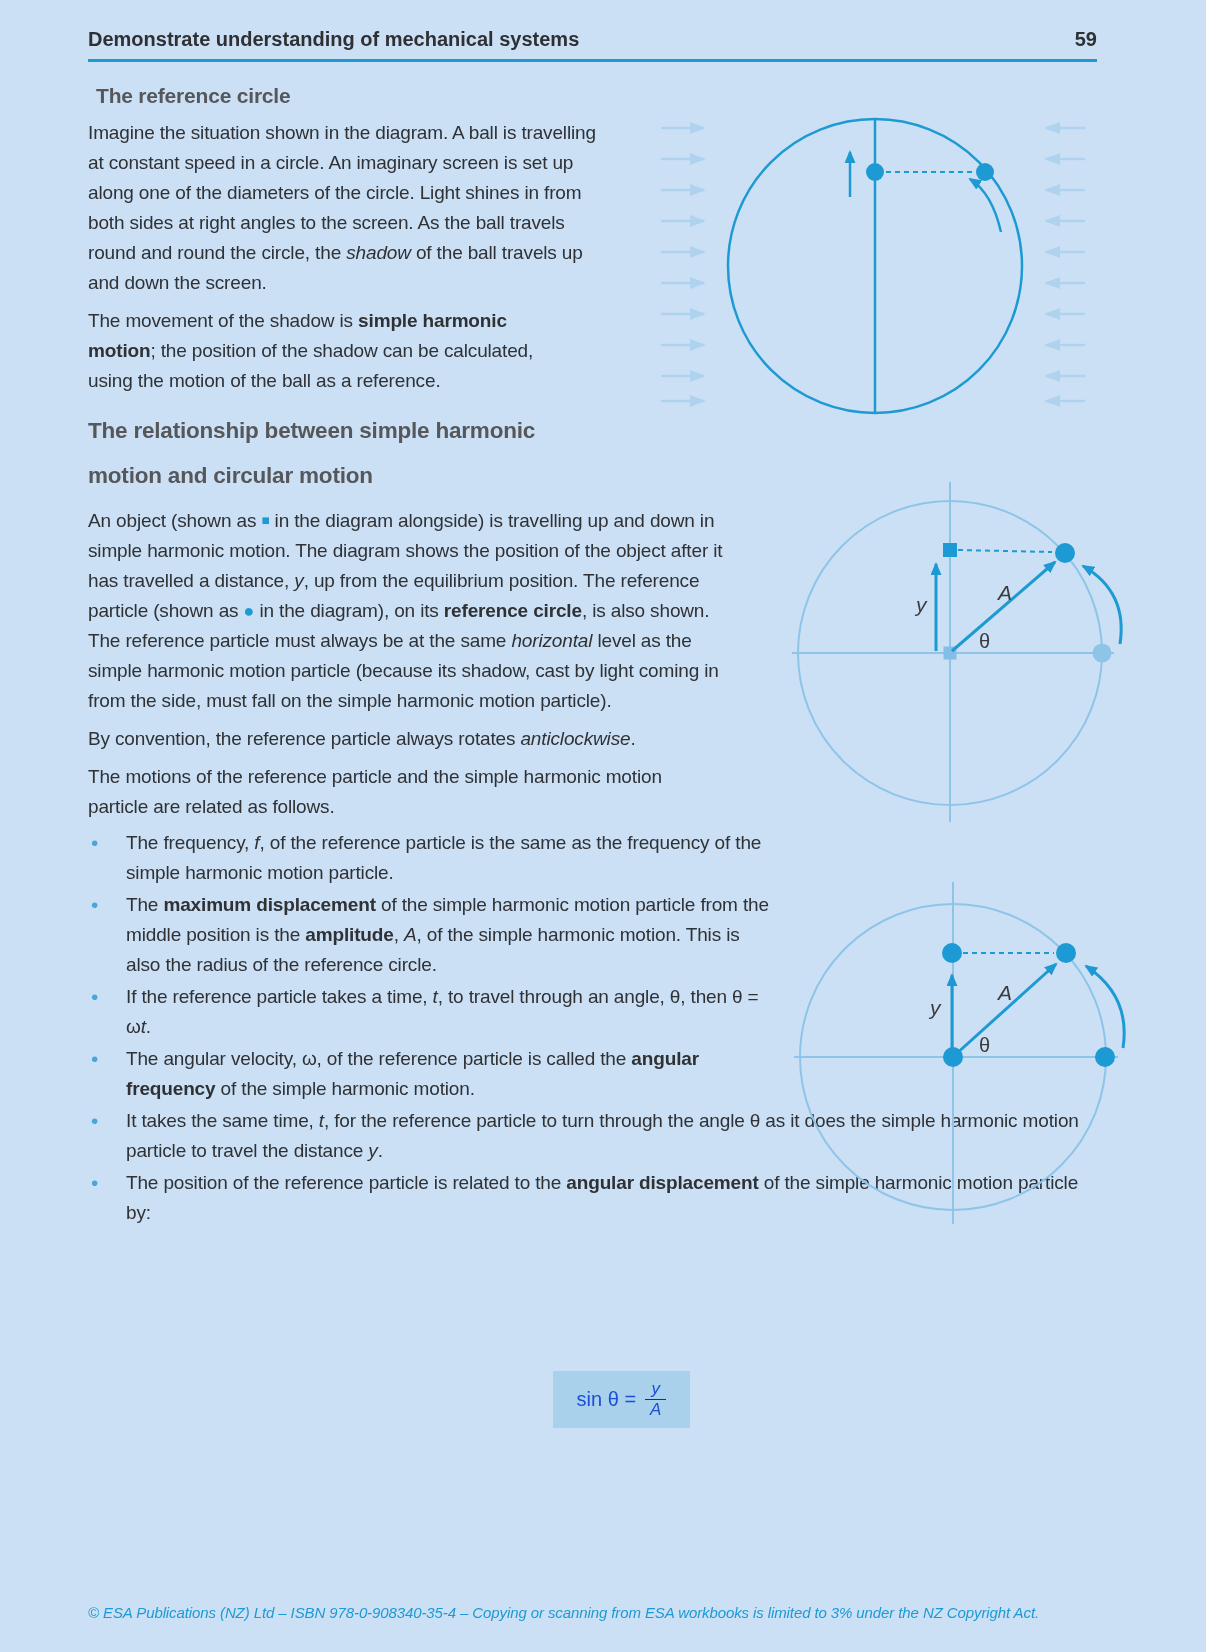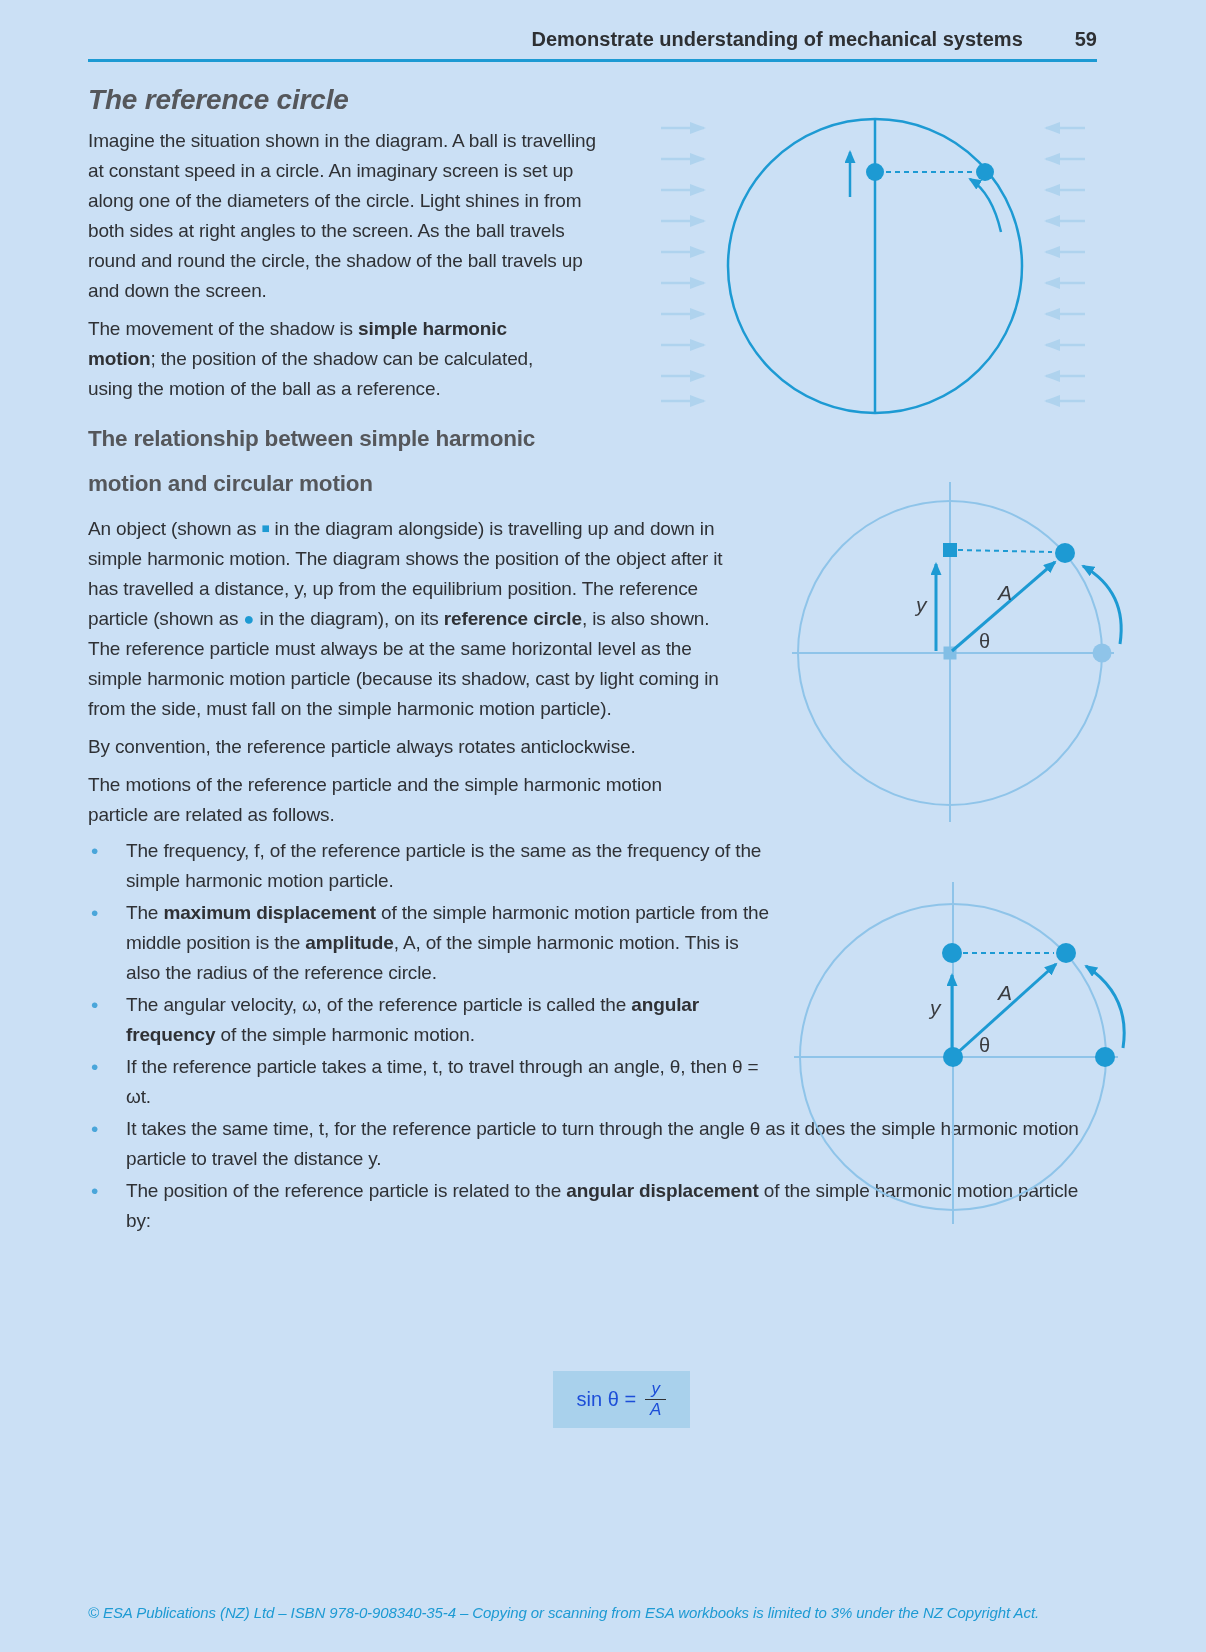--- a/index.html
+++ b/index.html
@@ -14,46 +14,46 @@
   *{margin:0;padding:0;box-sizing:border-box;}
   html,body{width:1206px;}
   body{
     width:1206px;height:1652px;position:relative;overflow:hidden;
     background:var(--bg);
     font-family:"Liberation Sans", sans-serif;
     color:var(--body);
   }
   .header{
     position:absolute;top:28px;left:88px;width:1009px;
-    display:flex;justify-content:flex-end;align-items:baseline;gap:52px;
+    display:flex;justify-content:space-between;align-items:baseline;gap:28px;
     font-size:20px;font-weight:700;color:#2E3033;
   }
   .rule{position:absolute;top:59px;left:88px;width:1009px;height:3px;background:var(--accent);}
   .content{position:absolute;top:84px;left:88px;width:1010px;}
-  h1.page-title{font-size:28px;font-weight:700;color:var(--heading);margin:0 0 10px 0;letter-spacing:-0.2px;font-style:italic;}
+  h1.page-title{font-size:21px;font-weight:700;color:var(--heading);margin:0 0 10px 8px;letter-spacing:-0.2px;}
   h2.section-title{font-size:22.5px;font-weight:700;color:var(--heading);line-height:45px;margin:12px 0 2px 0;max-width:505px;letter-spacing:-0.2px;}
   p.body{font-size:19px;line-height:30px;margin-top:8px;letter-spacing:-0.15px;}
   .w1{max-width:515px;}
   .w2{max-width:478px;}
   .w3{max-width:648px;}
   .w4{max-width:960px;}
   .w5{max-width:612px;}
   ul.bullets{list-style:none;margin-top:6px;}
   ul.bullets li{
     position:relative;padding-left:38px;margin-top:2px;
     font-size:19px;line-height:30px;letter-spacing:-0.15px;
   }
   ul.bullets li::before{
     content:"\2022";position:absolute;left:3px;top:0;
     color:#4AA6DA;font-size:21px;
   }
   li.nw{max-width:682px;}
   li.ww{max-width:1000px;}
   .rb{font-weight:700;}
-  .ri{}
+  .ri{font-style:italic;}
   .rq{color:var(--accent);font-size:0.72em;vertical-align:0.14em;}
   .rd{color:var(--accent);font-size:0.95em;vertical-align:0.02em;}
   .diagram{position:absolute;}
   #diagram1{left:620px;top:105px;}
   #diagram2{left:780px;top:478px;}
   #diagram3{left:780px;top:878px;}
   .formula-box{
     position:absolute;left:553px;top:1371px;width:137px;height:57px;
     background:var(--formula-bg);
     display:flex;align-items:center;justify-content:center;gap:9px;
@@ -81,22 +81,22 @@
   <h1 class="page-title">The reference circle</h1>
   <p class="body w1"><span>Imagine the situation shown in the diagram. A ball is travelling at constant speed in a circle. An imaginary screen is set up along one of the diameters of the circle. Light shines in from both sides at right angles to the screen. As the ball travels round and round the circle, the </span><span class="ri">shadow</span><span> of the ball travels up and down the screen.</span></p>
   <p class="body w2"><span>The movement of the shadow is </span><span class="rb">simple harmonic motion</span><span>; the position of the shadow can be calculated, using the motion of the ball as a reference.</span></p>
   <h2 class="section-title">The relationship between simple harmonic motion and circular motion</h2>
   <p class="body w3"><span>An object (shown as </span><span class="rq">■</span><span> in the diagram alongside) is travelling up and down in simple harmonic motion. The diagram shows the position of the object after it has travelled a distance, </span><span class="ri">y</span><span>, up from the equilibrium position. The reference particle (shown as </span><span class="rd">●</span><span> in the diagram), on its </span><span class="rb">reference circle</span><span>, is also shown. The reference particle must always be at the same </span><span class="ri">horizontal</span><span> level as the simple harmonic motion particle (because its shadow, cast by light coming in from the side, must fall on the simple harmonic motion particle).</span></p>
   <p class="body w4"><span>By convention, the reference particle always rotates </span><span class="ri">anticlockwise</span><span>.</span></p>
   <p class="body w5"><span>The motions of the reference particle and the simple harmonic motion particle are related as follows.</span></p>
   <ul class="bullets">
     <li class="nw"><span>The frequency, </span><span class="ri">f</span><span>, of the reference particle is the same as the frequency of the simple harmonic motion particle.</span></li>
     <li class="nw"><span>The </span><span class="rb">maximum displacement</span><span> of the simple harmonic motion particle from the middle position is the </span><span class="rb">amplitude</span><span>, </span><span class="ri">A</span><span>, of the simple harmonic motion. This is also the radius of the reference circle.</span></li>
+    <li class="nw"><span>If the reference particle takes a time, </span><span class="ri">t</span><span>, to travel through an angle, θ, then θ = ω</span><span class="ri">t</span><span>.</span></li>
     <li class="nw"><span>The angular velocity, ω, of the reference particle is called the </span><span class="rb">angular frequency</span><span> of the simple harmonic motion.</span></li>
-    <li class="nw"><span>If the reference particle takes a time, </span><span class="ri">t</span><span>, to travel through an angle, θ, then θ = ω</span><span class="ri">t</span><span>.</span></li>
     <li class="ww"><span>It takes the same time, </span><span class="ri">t</span><span>, for the reference particle to turn through the angle θ as it does the simple harmonic motion particle to travel the distance </span><span class="ri">y</span><span>.</span></li>
     <li class="ww"><span>The position of the reference particle is related to the </span><span class="rb">angular displacement</span><span> of the simple harmonic motion particle by:</span></li>
   </ul>
 </div>
 
 <svg id="diagram1" class="diagram" width="495" height="315" viewBox="0 0 495 315">
   <defs>
     <marker id="ray-head" markerUnits="userSpaceOnUse" markerWidth="17" markerHeight="13" refX="14" refY="6" orient="auto">
       <path d="M0,0 L16,6 L0,12 z" fill="#AFD3EE"></path>
     </marker>

